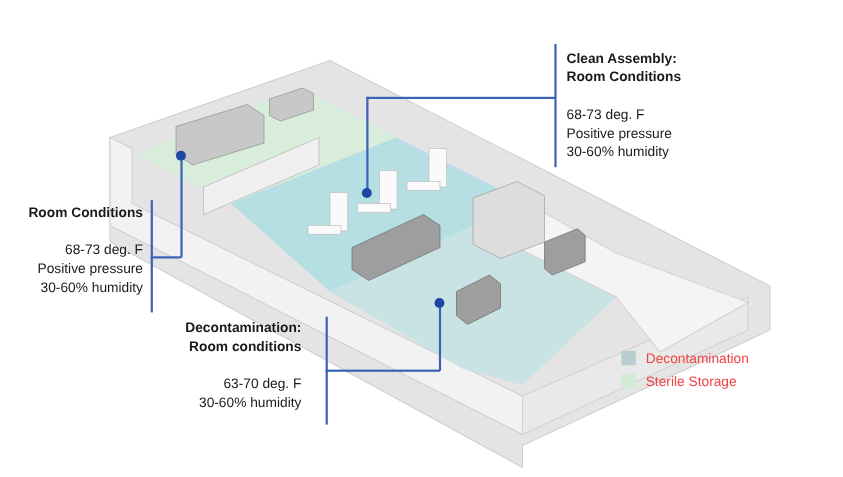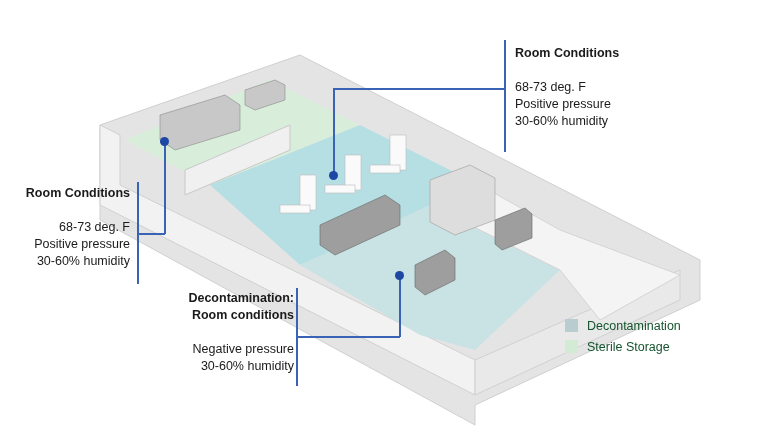--- a/index.html
+++ b/index.html
@@ -5,21 +5,21 @@
   html,body{margin:0;padding:0;background:#ffffff;}
   body{width:766px;height:434px;position:relative;overflow:hidden;font-family:"Liberation Sans",sans-serif;color:#1a1a1a;}
   #plan{position:absolute;left:0;top:0;width:766px;height:434px;}
   .callout{position:absolute;font-size:12.5px;line-height:17px;}
   .callout .title{font-weight:bold;}
   .callout .spacer{height:17px;}
   .right{text-align:right;}
   .vline{position:absolute;width:1.6px;background:#3a62b5;}
   .hline{position:absolute;height:1.6px;background:#3a62b5;}
   .dot{position:absolute;width:9px;height:9px;border-radius:50%;background:#1c47a3;}
-  .legend{position:absolute;left:565px;top:315px;font-size:12.5px;color:#14532d;}
+  .legend{position:absolute;left:565px;top:315px;font-size:12.5px;color:#ef4444;}
   .legend-item{display:flex;align-items:center;height:21px;}
   .swatch{width:13px;height:13px;margin-right:9px;}
 </style>
 </head>
 <body>
 
 <svg id="plan" viewBox="0 0 766 434">
 
   <polygon points="100,125 300,55 700,260 700,300 475,405 475,425 100,220" fill="#e4e4e4" stroke="#cfcfcf"></polygon>
 
@@ -59,20 +59,21 @@
   <g fill="#dddddd" stroke="#9a9a9a" stroke-width="0.6">
     <polygon points="430,180 470,165 495,178 495,220 455,235 430,222"></polygon>
   </g>
 </svg>
 
 <div class="vline" style="left:504px;top:40px;height:112px;"></div>
 <div class="hline" style="left:333px;top:88px;width:172px;"></div>
 <div class="vline" style="left:333px;top:88px;height:86px;"></div>
 <div class="dot" style="left:329px;top:171px;"></div>
 <div class="callout" style="left:515px;top:45px;">
+  <div class="title">Clean Assembly:</div>
   <div class="title">Room Conditions</div>
   <div class="spacer"></div>
   <div>68-73 deg. F</div>
   <div>Positive pressure</div>
   <div>30-60% humidity</div>
 </div>
 
 <div class="vline" style="left:137px;top:182px;height:102px;"></div>
 <div class="hline" style="left:137px;top:233px;width:28px;"></div>
 <div class="vline" style="left:164px;top:142px;height:92px;"></div>
@@ -82,25 +83,25 @@
   <div class="spacer"></div>
   <div>68-73 deg. F</div>
   <div>Positive pressure</div>
   <div>30-60% humidity</div>
 </div>
 
 <div class="vline" style="left:296px;top:288px;height:98px;"></div>
 <div class="hline" style="left:296px;top:336px;width:104px;"></div>
 <div class="vline" style="left:399px;top:276px;height:61px;"></div>
 <div class="dot" style="left:395px;top:271px;"></div>
-<div class="callout right" style="left:154px;top:290px;width:140px;">
+<div class="callout right" style="left:134px;top:290px;width:140px;">
   <div class="title">Decontamination:</div>
   <div class="title">Room conditions</div>
   <div class="spacer"></div>
-  <div>Negative pressure</div>
+  <div>63-70 deg. F</div>
   <div>30-60% humidity</div>
 </div>
 
 <div class="legend">
   <div class="legend-item">
     <span class="swatch" style="background:#b9ccd0;"></span>
     <span>Decontamination</span>
   </div>
   <div class="legend-item">
     <span class="swatch" style="background:#d3ebd5;"></span>

